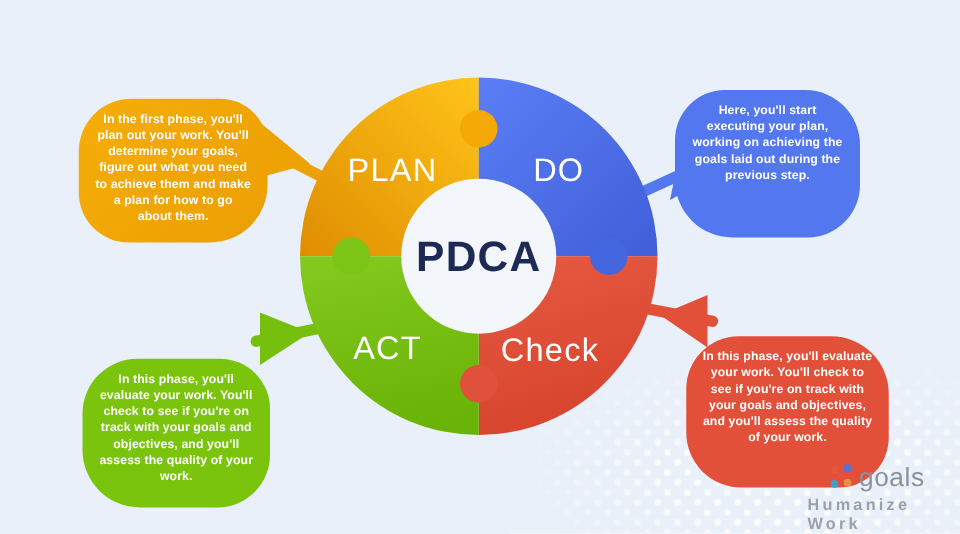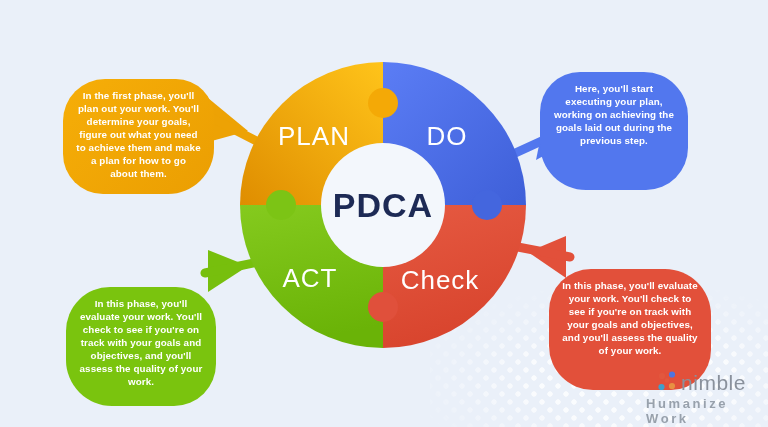--- a/index.html
+++ b/index.html
@@ -151,18 +151,18 @@
 
   <div class="logo">
     <div class="logo-row">
       <svg width="22" height="24" viewBox="0 0 22 24">
         <circle cx="6" cy="6" r="3.1" fill="#E2573E"></circle>
         <circle cx="16" cy="4.5" r="3.1" fill="#4F74E0"></circle>
         <circle cx="5.5" cy="17" r="3.1" fill="#3E9FCC"></circle>
         <circle cx="16" cy="16" r="3.1" fill="#E89042"></circle>
         <circle cx="11" cy="10.5" r="2.2" fill="#E2573E"></circle>
       </svg>
-      <span class="logo-name">nimble</span>
+      <span class="logo-name">goals</span>
     </div>
     <span class="logo-tagline">Humanize Work</span>
   </div>
 
 </div>
 
 </body></html>

